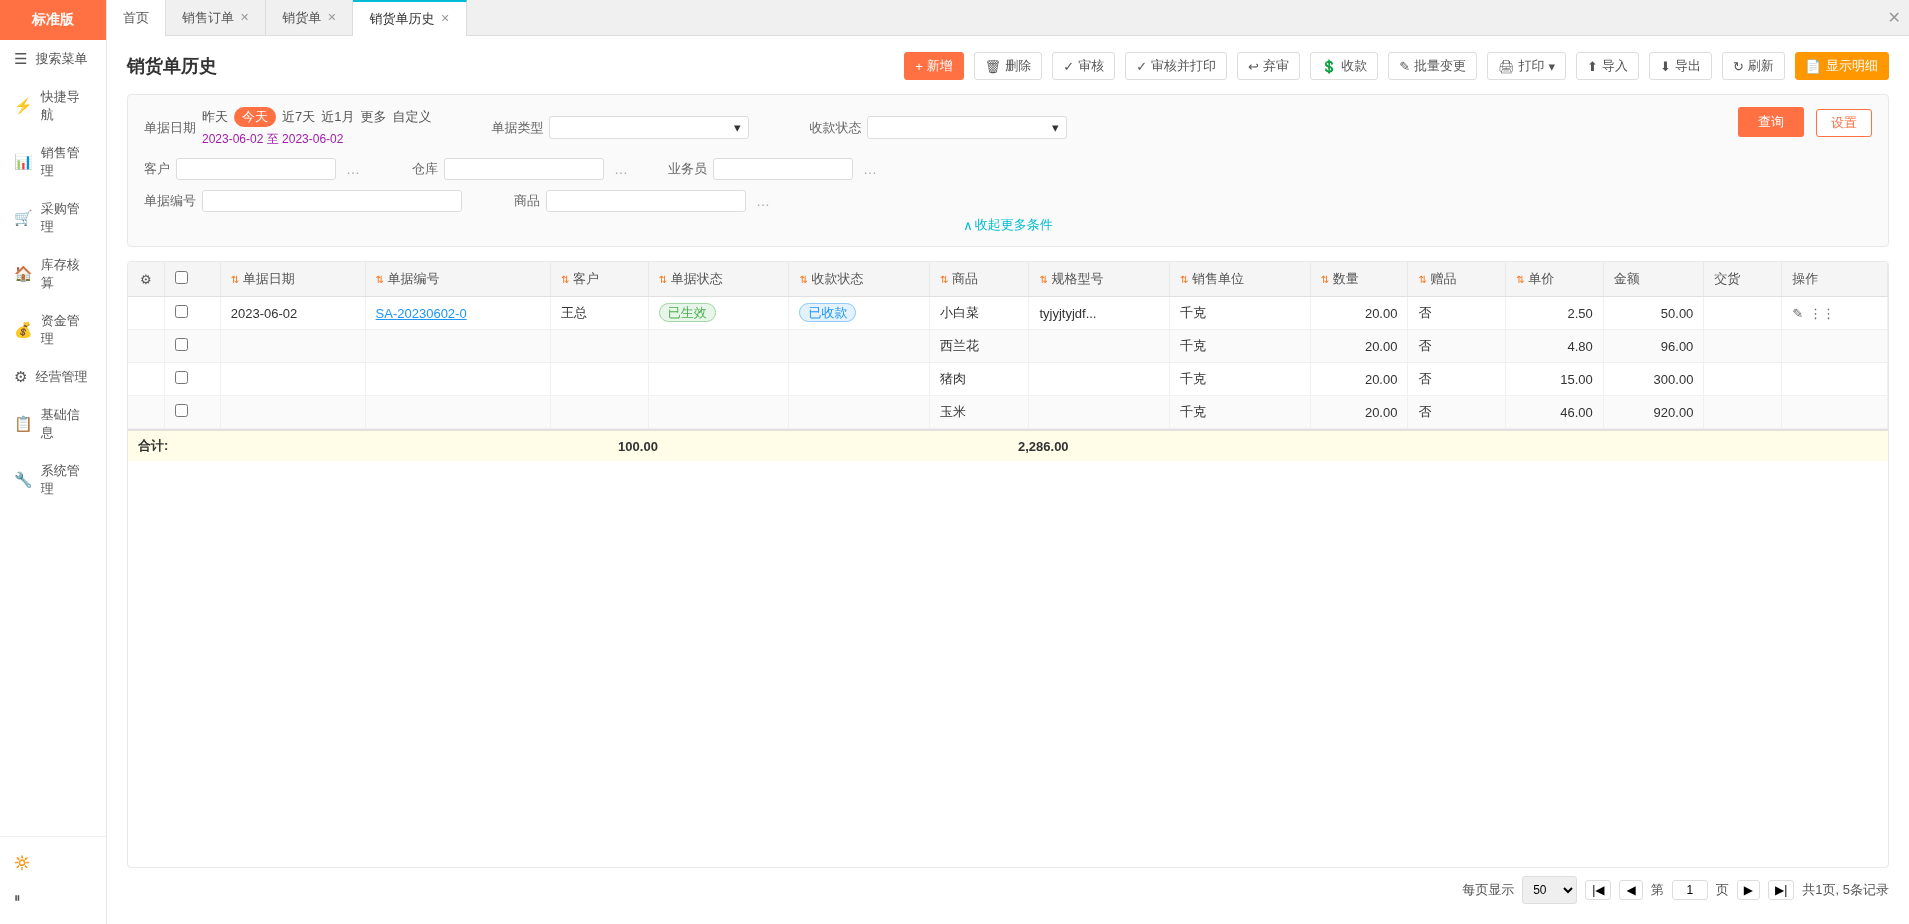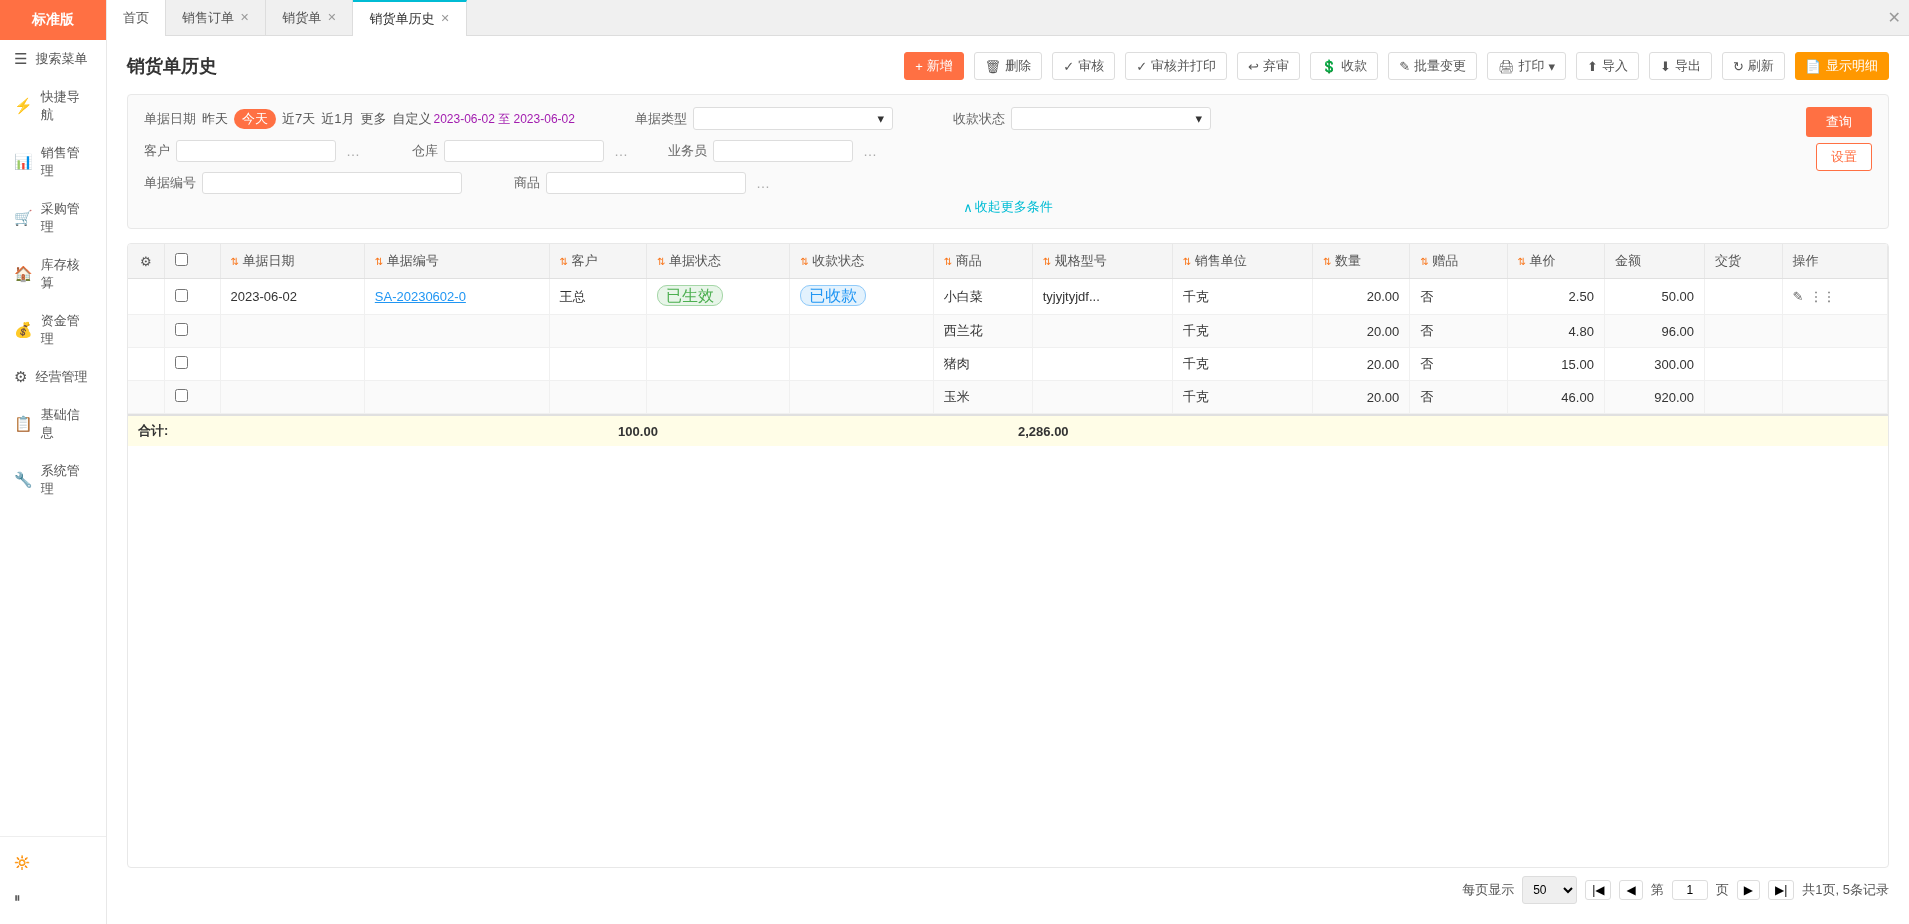--- a/index.html
+++ b/index.html
@@ -190,22 +190,22 @@
       background: #fff;
       color: #ff7043;
       border: 1px solid #ff7043;
       border-radius: 3px;
       padding: 4px 14px;
       cursor: pointer;
       font-size: 13px;
     }
     .query-area {
       display: flex;
-      flex-direction: column;
-      gap: 6px;
+      flex-direction: row;
+      gap: 12px;
       align-items: flex-end;
       justify-content: center;
       flex-shrink: 0;
     }
 
     
     .table-wrap {
       flex: 1;
       overflow: auto;
       border: 1px solid #e8e8e8;
@@ -232,21 +232,21 @@
     tbody td {
       padding: 7px 10px;
       border-bottom: 1px solid #f0f0f0;
       border-right: 1px solid #f0f0f0;
       color: #333;
       white-space: nowrap;
     }
     .badge {
       border-radius: 10px;
       padding: 1px 8px;
-      font-size: 16px;
+      font-size: 13px;
     }
     .badge-green { background: #e8f5e9; color: #4caf50; border: 1px solid #a5d6a7; }
     .badge-blue { background: #e3f2fd; color: #2196f3; border: 1px solid #90caf9; }
     .link-text { color: #2196f3; cursor: pointer; text-decoration: underline; }
 
     
     .table-footer {
       background: #fffde7;
       border-top: 2px solid #e0e0e0;
       padding: 6px 10px;
@@ -278,20 +278,21 @@
       display: flex;
       align-items: center;
       gap: 6px;
     }
     .filter-block-label {
       color: #666;
       white-space: nowrap;
     }
     .filter-date-section {
       display: flex;
+      flex-direction: column;
       gap: 2px;
     }
   </style>
 </head>
 <body>
 
 <div class="sidebar">
   <div class="sidebar-logo">标准版</div>
   <div class="sidebar-item">
     <span class="icon">☰</span>

